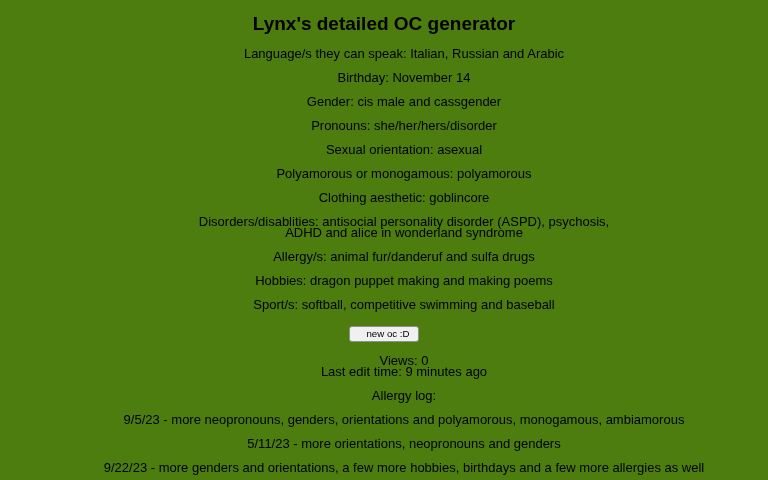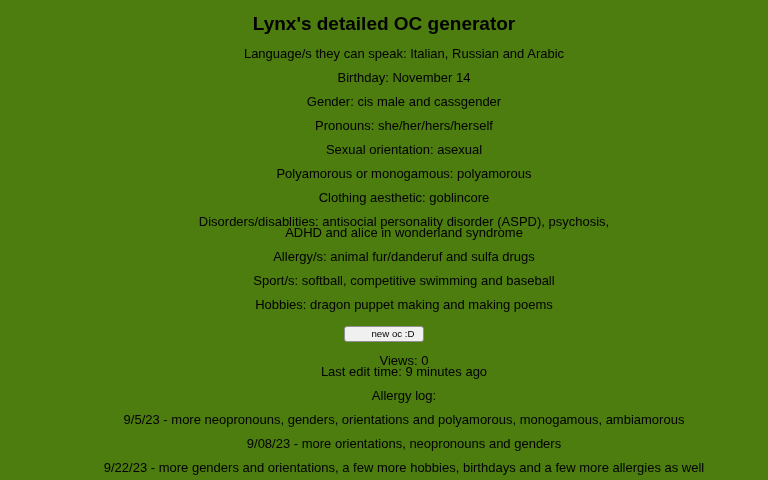--- a/index.html
+++ b/index.html
@@ -36,49 +36,49 @@
   }
   button.new-oc {
     font-family: "Liberation Sans", "DejaVu Sans", sans-serif;
     font-size: 9.7px;
     color: #000000;
     background: #f0f0f0;
     border: 1px solid #8f8f8f;
     border-radius: 3px;
     height: 16px;
     line-height: 12px;
-    padding: 1px 8px 2px 26px;
+    padding: 1px 8px 2px 16px;
     cursor: pointer;
   }
 </style>
 </head>
 <body>
 
 <div class="page">
 
   <h1 class="gen-title">Lynx's detailed OC generator</h1>
 
   <p class="line">Language/s they can speak: Italian, Russian and Arabic</p>
   <p class="line">Birthday: November 14</p>
   <p class="line">Gender: cis male and cassgender</p>
-  <p class="line">Pronouns: she/her/hers/herself</p>
+  <p class="line">Pronouns: she/her/hers/disorder</p>
   <p class="line">Sexual orientation: asexual</p>
   <p class="line">Polyamorous or monogamous: polyamorous</p>
   <p class="line">Clothing aesthetic: goblincore</p>
   <p class="line narrow">Disorders/disablities: antisocial personality disorder (ASPD), psychosis, ADHD and alice in wonderland syndrome</p>
   <p class="line">Allergy/s: animal fur/danderuf and sulfa drugs</p>
+  <p class="line">Hobbies: dragon puppet making and making poems</p>
   <p class="line">Sport/s: softball, competitive swimming and baseball</p>
-  <p class="line">Hobbies: dragon puppet making and making poems</p>
 
   <div class="btn-row">
     <button class="new-oc">new oc :D</button>
   </div>
 
 
   <p class="line"><span>Views: 0</span><br><span>Last edit time: 9 minutes ago</span></p>
 
   <p class="line">Allergy log:</p>
 
   <p class="line">9/5/23 - more neopronouns, genders, orientations and polyamorous, monogamous, ambiamorous</p>
-  <p class="line">9/08/23 - more orientations, neopronouns and genders</p>
+  <p class="line">5/11/23 - more orientations, neopronouns and genders</p>
   <p class="line">9/22/23 - more genders and orientations, a few more hobbies, birthdays and a few more allergies as well</p>
 
 </div>
 
 </body></html>

